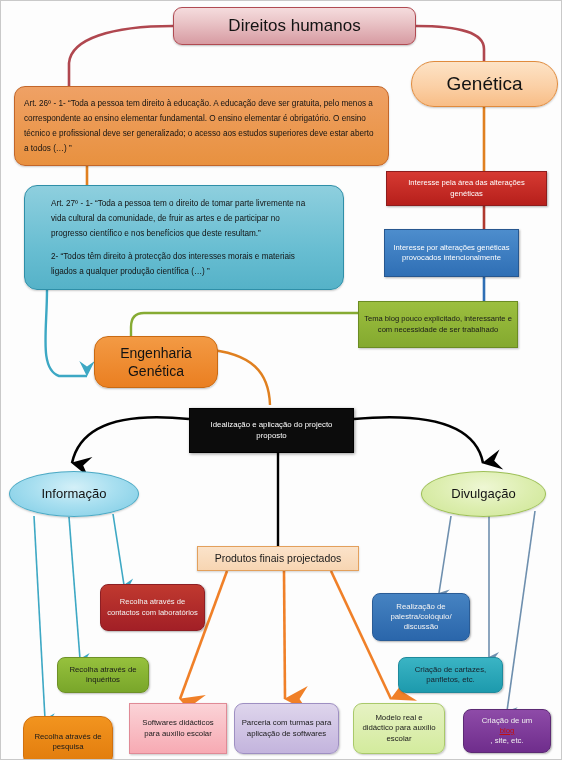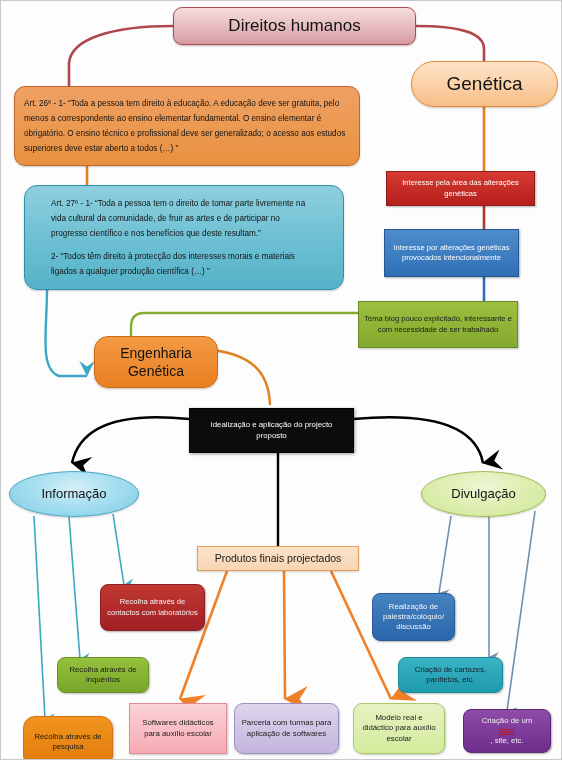--- a/index.html
+++ b/index.html
@@ -44,21 +44,21 @@
   #n-genetica{
     left:410px;top:60px;width:147px;height:46px;
     border-radius:23px;
     border:1px solid #e08b3d;
     background:linear-gradient(180deg,#fde3c6 0%,#fbd0a6 55%,#f8bd86 100%);
     font-size:19px;
     box-shadow:0 1px 2px rgba(0,0,0,.22);
   }
   
   #n-art26{
-    left:13px;top:85px;width:346px;height:80px;
+    left:13px;top:85px;width:375px;height:80px;
     border-radius:11px;
     border:1px solid #c2662a;
     background:linear-gradient(180deg,#f2a濃 0%,#eb9a57 100%);
     background:linear-gradient(180deg,#efa165 0%,#e8913f 100%);
     font-size:8.2px;
     text-align:left;
     justify-content:flex-start;
     padding:0 9px;
     box-shadow:0 1px 2px rgba(0,0,0,.2);
   }
@@ -74,21 +74,21 @@
     justify-content:flex-start;
     padding:7px 26px;
     box-shadow:0 1px 2px rgba(0,0,0,.2);
   }
   #n-art27 span{text-align:left;line-height:1.85;padding:0;}
   #n-art27 p{margin:0 0 8px 0;}
   #n-art27 p:last-child{margin-bottom:0;}
 
   
   #n-interesse1{
-    left:385px;top:170px;width:149px;height:35px;
+    left:385px;top:170px;width:161px;height:35px;
     border:1px solid #8e1d1d;
     background:linear-gradient(180deg,#d63a32 0%,#b61f1b 100%);
     color:#fff;font-size:7.6px;
     box-shadow:1px 1px 2px rgba(0,0,0,.3);
   }
   
   #n-interesse2{
     left:383px;top:228px;width:135px;height:48px;
     border:1px solid #27578f;
     background:linear-gradient(180deg,#4d8dcd 0%,#2f6fb5 100%);
@@ -195,21 +195,21 @@
   #n-modelo{
     left:352px;top:702px;width:92px;height:51px;
     border-radius:9px;
     border:1px solid #a9c96a;
     background:linear-gradient(180deg,#e6f2c3 0%,#d3eb9d 100%);
     color:#1a1a1a;font-size:7.8px;
     box-shadow:1px 1px 2px rgba(0,0,0,.22);
   }
   
   #n-palestra{
-    left:371px;top:592px;width:83px;height:48px;
+    left:371px;top:592px;width:98px;height:48px;
     border-radius:8px;
     border:1px solid #2a5c96;
     background:linear-gradient(180deg,#4683c2 0%,#2a66ab 100%);
     color:#f4f4f4;font-size:7.8px;
     box-shadow:1px 1px 2px rgba(0,0,0,.3);
   }
   
   #n-cartazes{
     left:397px;top:656px;width:105px;height:36px;
     border-radius:8px;

